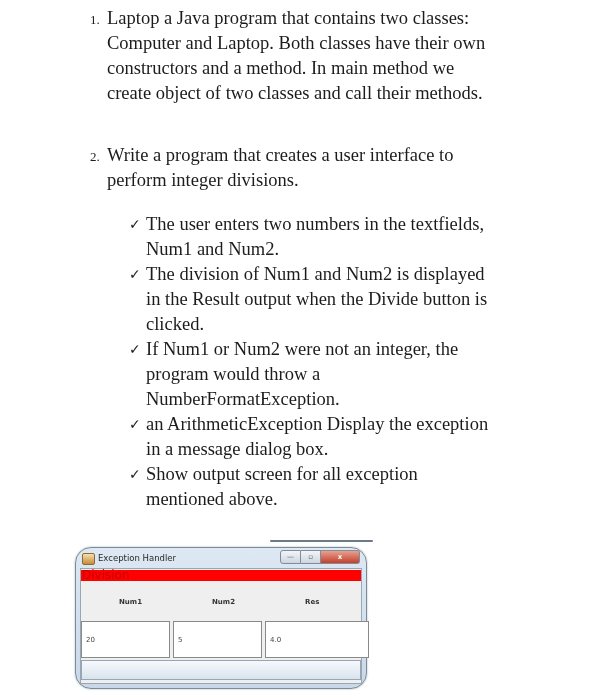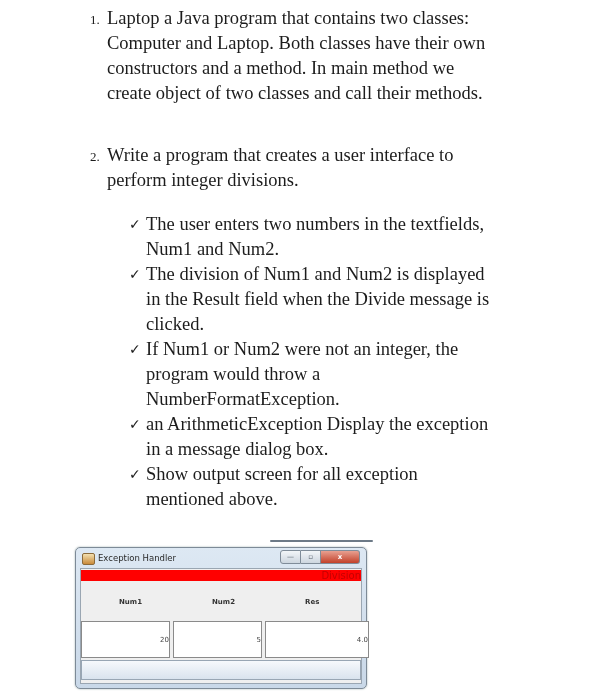--- a/index.html
+++ b/index.html
@@ -12,44 +12,44 @@
     .bullets { position: absolute; left: 146px; top: 212px; width: 430px;
                font-size: 18.5px; line-height: 25px; margin: 0; padding: 0; list-style: none; }
     .bullets li { position: relative; padding-left: 0; margin: 0; }
     .bullets li .check { position: absolute; left: -17px; top: 0; font-size: 14px;
                          font-family: "DejaVu Sans", sans-serif; }
     .underline-mark { position: absolute; left: 270px; top: 540px; width: 103px; height: 2px;
                       background: #6d7a87; border-radius: 1px; }
 
     
     .win { position: absolute; left: 75px; top: 547px; width: 290px; height: 140px;
-           border: 1px solid #7d8a97; border-radius: 5px;
-           background: linear-gradient(#dde8f3, #c9d8e8); box-shadow: 0 0 2px #9aa; text-align: right; }
+           border: 1px solid #7d8a97; border-radius: 16px;
+           background: linear-gradient(#dde8f3, #c9d8e8); box-shadow: 0 0 2px #9aa; }
     .win .titlebar { position: absolute; left: 0; right: 0; top: 0; height: 20px; }
     .win .app-icon { position: absolute; left: 6px; top: 5px; width: 11px; height: 10px;
                      background: linear-gradient(#f3e0b0, #c98a3a); border: 1px solid #8b6a3a; border-radius: 2px; }
     .win .title { position: absolute; left: 22px; top: 5px; font-family: "DejaVu Sans", sans-serif;
                   font-size: 8.5px; color: #2a2a2a; }
     .win .ctrls { position: absolute; right: 6px; top: 2px; height: 13px; display: flex; }
     .win .ctrl { width: 19px; height: 12px; border: 1px solid #7f8c99; border-left: none;
                  background: linear-gradient(#f2f5f8, #cdd6df); position: relative; }
     .win .ctrl:first-child { border-left: 1px solid #7f8c99; border-radius: 3px 0 0 3px; }
     .win .ctrl.close { width: 38px; background: linear-gradient(#e8a090, #c2412a); border-radius: 0 3px 3px 0; }
     .win .ctrl .g { position: absolute; left: 50%; top: 50%; transform: translate(-50%,-50%);
                     font-family: "DejaVu Sans", sans-serif; font-size: 7px; color: #55606b; }
     .win .ctrl.close .g { color: #ffffff; font-weight: bold; }
     .win .content { position: absolute; left: 4px; right: 4px; top: 20px; bottom: 4px;
                     background: #efefef; border: 1px solid #9aa6b2; }
     .win .banner { position: absolute; left: 0; right: 0; top: 1px; height: 11px; background: #ff0000;
-                   font-family: "DejaVu Sans", sans-serif; font-size: 10px; color: #c40000; line-height: 11px; padding-left: 19px; }
+                   font-family: "DejaVu Sans", sans-serif; font-size: 12px; color: #c40000; line-height: 11px; padding-left: 1px; }
     .win .lbl { position: absolute; top: 29px; font-family: "DejaVu Sans", sans-serif; font-size: 7px;
                 color: #333; font-weight: bold; padding-left: 37px; }
     .win .field { position: absolute; top: 52px; height: 37px; width: 89px; background: #ffffff;
                   border: 1px solid #8a8a8a; font-family: "DejaVu Sans", sans-serif; font-size: 7px;
-                  color: #444; line-height: 37px; padding-left: 14px; box-sizing: border-box; }
+                  color: #444; line-height: 37px; padding-left: 4px; box-sizing: border-box; }
     .win .divbtn { position: absolute; left: 0; right: 0; top: 91px; height: 20px;
                    background: linear-gradient(#f6f9fc, #d9e3ee); border: 1px solid #98a6b4; box-sizing: border-box; }
     .win .divbtn span { position: absolute; left: 50%; top: 14px; transform: translateX(-50%);
                         border: 1px solid #b7c3cf; padding: 1px 2px; font-family: "DejaVu Sans", sans-serif;
                         font-size: 7px; color: #333; background: #f2f5f8; margin-top: 41px; }
   </style>
 </head>
 <body>
 
 <div id="q1" class="q">
@@ -68,21 +68,21 @@
 
 <ul class="bullets">
   <li>
     <span class="check">✓</span>
     <div>The user enters two numbers in the textfields,</div>
     <div>Num1 and Num2.</div>
   </li>
   <li>
     <span class="check">✓</span>
     <div>The division of Num1 and Num2 is displayed</div>
-    <div>in the Result field when the Divide message is</div>
+    <div>in the Result output when the Divide button is</div>
     <div>clicked.</div>
   </li>
   <li>
     <span class="check">✓</span>
     <div>If Num1 or Num2 were not an integer, the</div>
     <div>program would throw a</div>
     <div>NumberFormatException.</div>
   </li>
   <li>
     <span class="check">✓</span>

